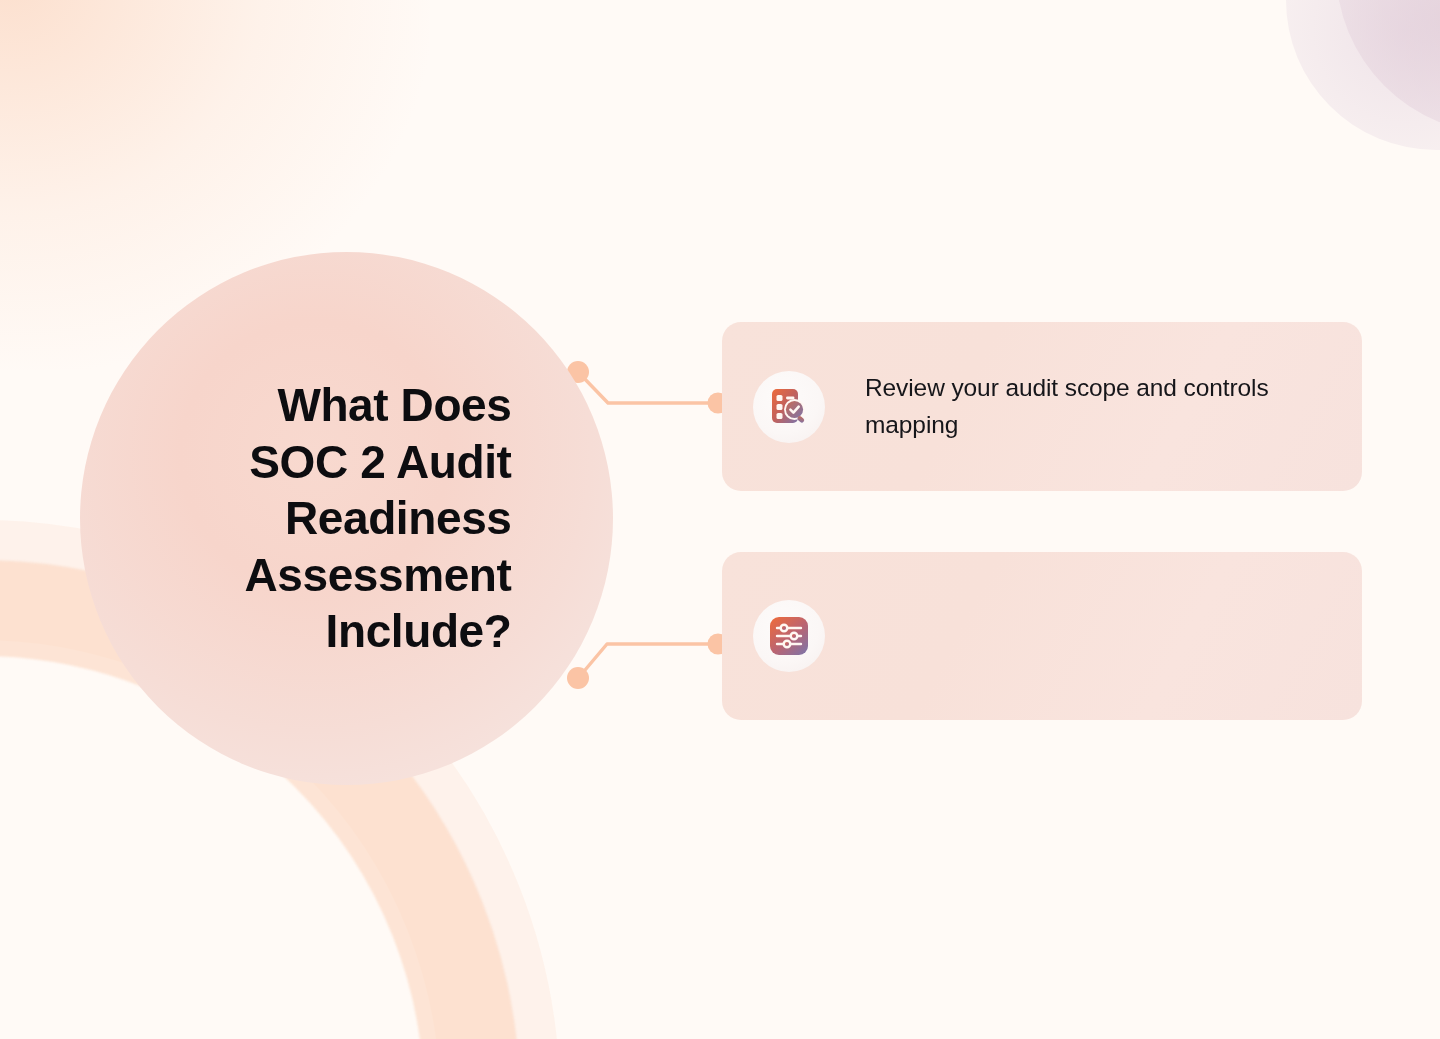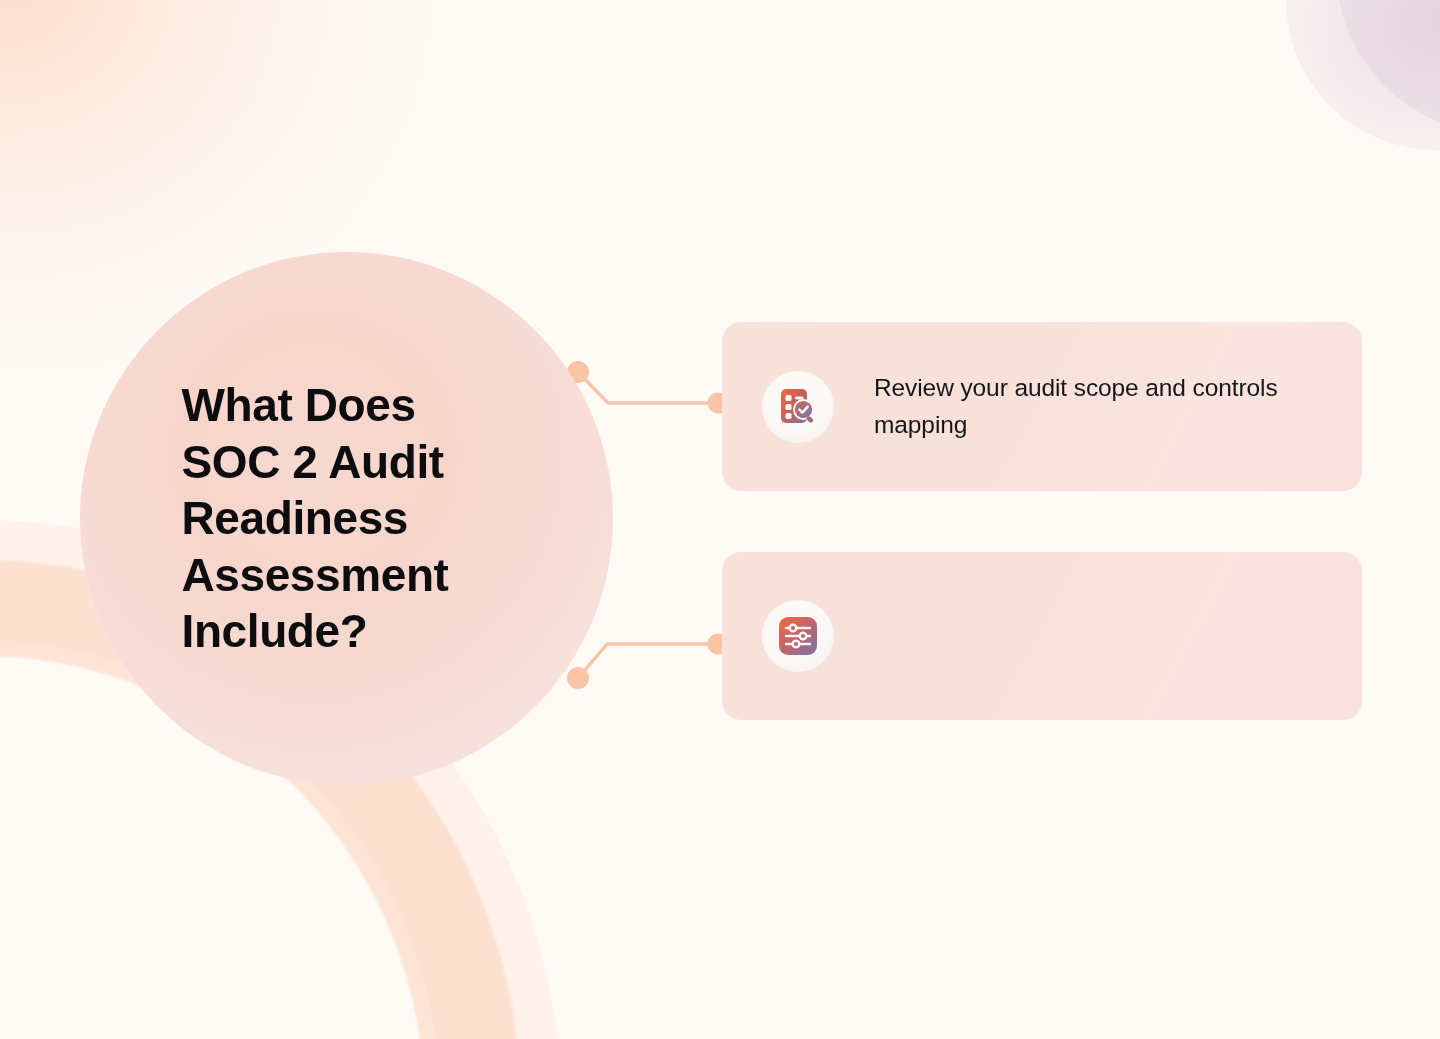--- a/index.html
+++ b/index.html
@@ -44,35 +44,35 @@
     position:absolute; left:80px; top:252px; width:533px; height:533px;
     border-radius:50%;
     background: radial-gradient(circle at 44% 38%, #f8d9cf 0%, #f7d5cb 30%, #f6ddd6 62%, #f6e3de 82%, #f8ebe7 100%);
     display:flex; align-items:center; justify-content:center;
   }
   .hero-title {
     font-size:46px;
     line-height:1.23;
     font-weight:bold;
     color:#0d0d10;
-    text-align:left;
+    text-align:right;
     letter-spacing:-0.4px;
     width:330px;
     white-space:pre-line;
   }
 
   
   .connectors { position:absolute; left:0; top:0; width:1440px; height:1039px; pointer-events:none; }
 
   
   .card {
     position:absolute; left:722px; width:640px;
     border-radius:19px;
     display:flex; align-items:center;
-    padding-left:40px; padding-right:34px;
+    padding-left:31px; padding-right:34px;
     background: linear-gradient(118deg, #f8e2da 0%, #f8e1d9 38%, #f9e4de 70%, #f7e2dd 100%);
   }
   .card-1 { top:322px; height:169px; }
   .card-2 { top:552px; height:168px; }
 
   .icon-badge {
     width:72px; height:72px; border-radius:50%;
     background: radial-gradient(circle at 42% 36%, #fdfbfa 0%, #fbf7f6 58%, #f6efee 100%);
     display:flex; align-items:center; justify-content:center;
     flex:0 0 72px;

